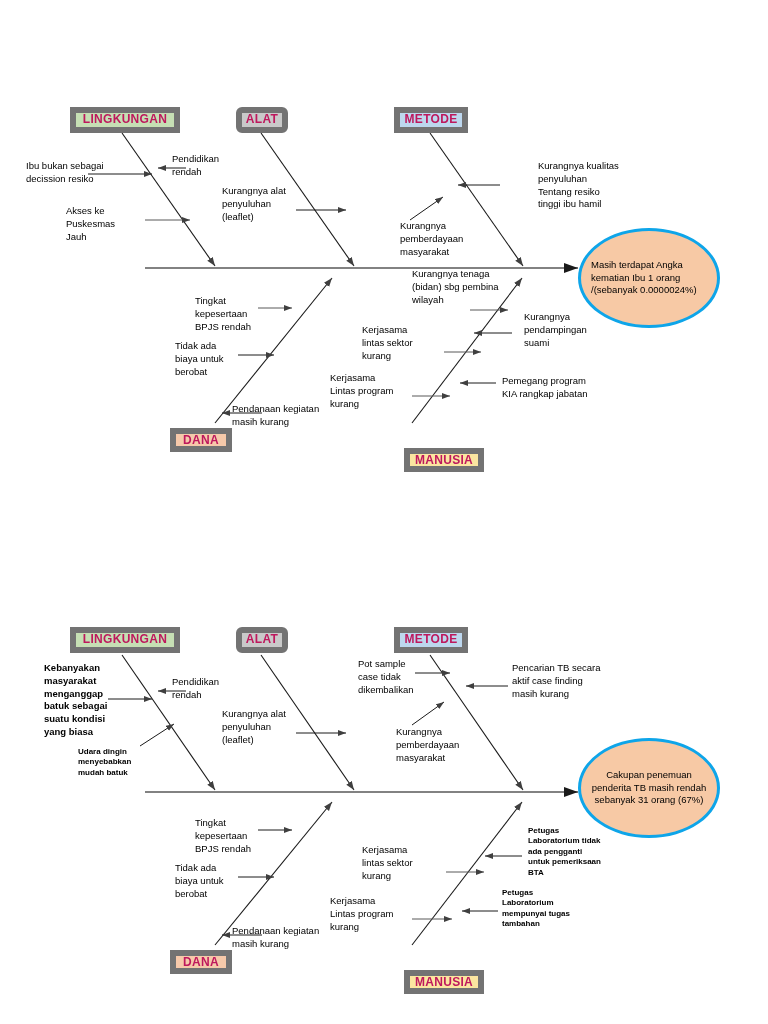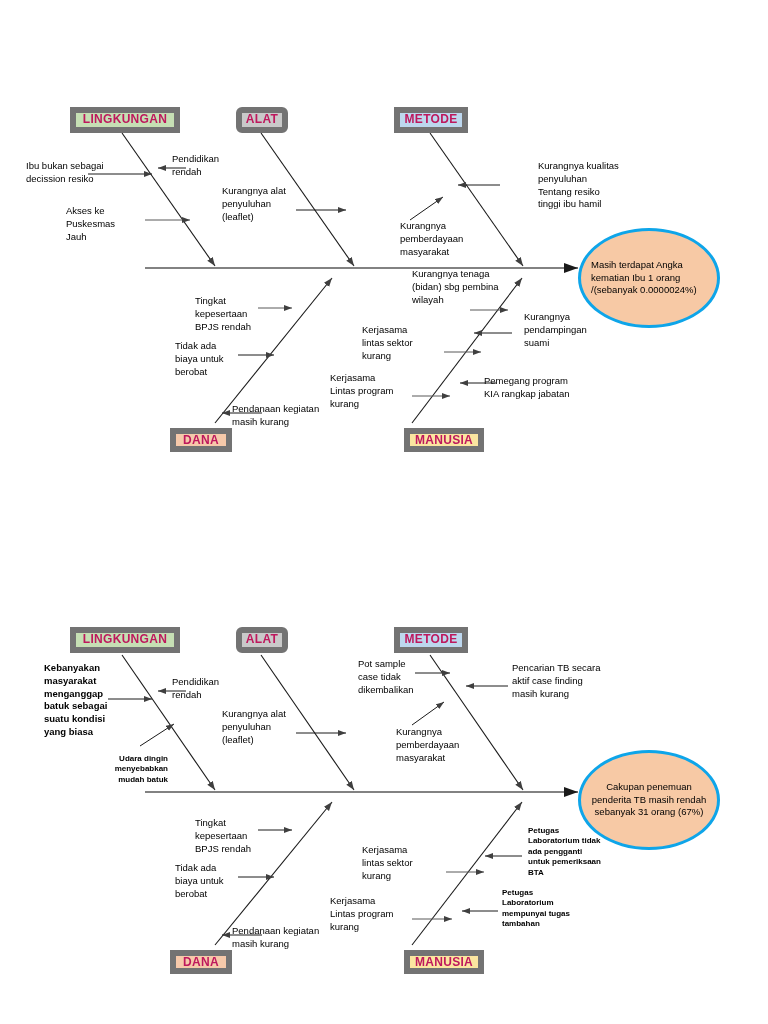--- a/index.html
+++ b/index.html
@@ -47,21 +47,21 @@
     line-height: 1;
     display: flex;
     align-items: flex-start;
     justify-content: center;
     color: #be185d;
   }
   .cat-green  { background: #c6dfb4; }
   .cat-gray   { background: #c9c9c9; border-radius: 6px; }
   .cat-blue   { background: #bdd7ee; }
   .cat-peach  { background: #f6c9aa; }
-  .cat-yellow { background: #fbe5a0; }
+  .cat-yellow { background: #fbe5a0; margin-top: 20px; }
 
   .effect-ellipse {
     position: absolute;
     box-sizing: border-box;
     background: #f7c9a5;
     border: 3px solid #0ea5e9;
     border-radius: 50%;
     display: flex;
     align-items: center;
     justify-content: center;
@@ -181,21 +181,21 @@
 wilayah</div>
     <div class="lbl" style="left:362px; top:324px; width:86px;">Kerjasama
 lintas sektor
 kurang</div>
     <div class="lbl" style="left:330px; top:372px; width:90px;">Kerjasama
 Lintas program
 kurang</div>
     <div class="lbl" style="left:524px; top:311px; width:100px;">Kurangnya
 pendampingan
 suami</div>
-    <div class="lbl" style="left:484px; top:375px; width:140px;">Pemegang program
+    <div class="lbl" style="left:502px; top:375px; width:140px;">Pemegang program
 KIA rangkap jabatan</div>
   </div>
 
   <div class="diagram" id="diagram-2">
 
     <svg class="svg-layer" viewBox="0 0 768 500">
       <defs>
         <marker id="ah2" markerWidth="9" markerHeight="9" refX="8" refY="3" orient="auto" markerUnits="strokeWidth">
           <path d="M0,0 L8,3 L0,6 z" fill="#3f3f3f"></path>
         </marker>
@@ -242,31 +242,31 @@
     <div class="cat-box cat-blue" style="left:394px; top:107px; width:74px; height:26px;">
       <span>METODE</span>
     </div>
     <div class="cat-box cat-peach" style="left:170px; top:430px; width:62px; height:24px;">
       <span>DANA</span>
     </div>
     <div class="cat-box cat-yellow" style="left:404px; top:430px; width:80px; height:24px;">
       <span>MANUSIA</span>
     </div>
 
-    <div class="effect-ellipse centered" style="left:578px; top:230px; width:142px; height:100px;">
+    <div class="effect-ellipse centered" style="left:578px; top:218px; width:142px; height:100px;">
       <span>Cakupan penemuan penderita TB masih rendah sebanyak 31 orang  (67%)</span>
     </div>
 
     <div class="lbl" style="left:44px; top:142px; width:78px;font-weight:bold;">Kebanyakan
 masyarakat
 menganggap
 batuk sebagai
 suatu kondisi
 yang biasa</div>
-    <div class="lbl small" style="left:78px; top:234px; width:90px;text-align:right;">Udara dingin
+    <div class="lbl small" style="left:78px; top:227px; width:90px;">Udara dingin
 menyebabkan
 mudah batuk</div>
     <div class="lbl" style="left:172px; top:156px; width:90px;">Pendidikan
 rendah</div>
 
     <div class="lbl" style="left:222px; top:188px; width:92px;">Kurangnya alat
 penyuluhan
 (leaflet)</div>
 
     <div class="lbl" style="left:358px; top:138px; width:80px;">Pot sample

